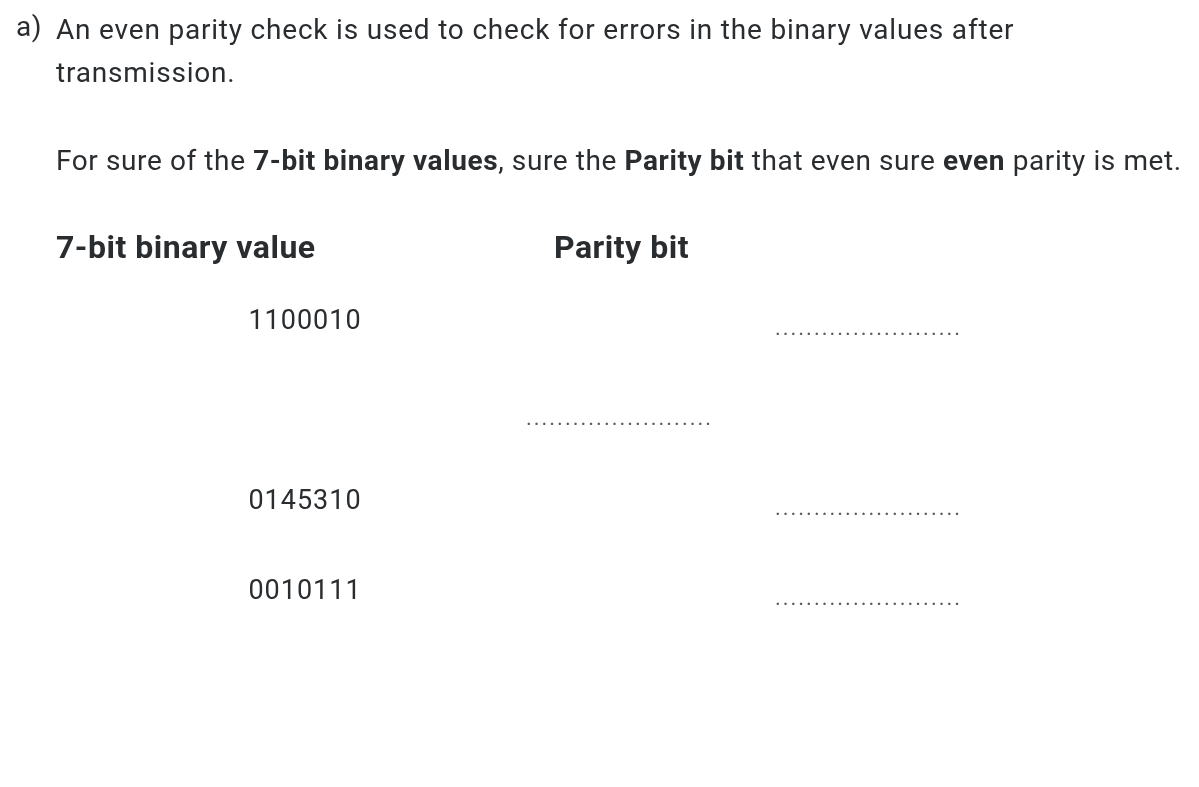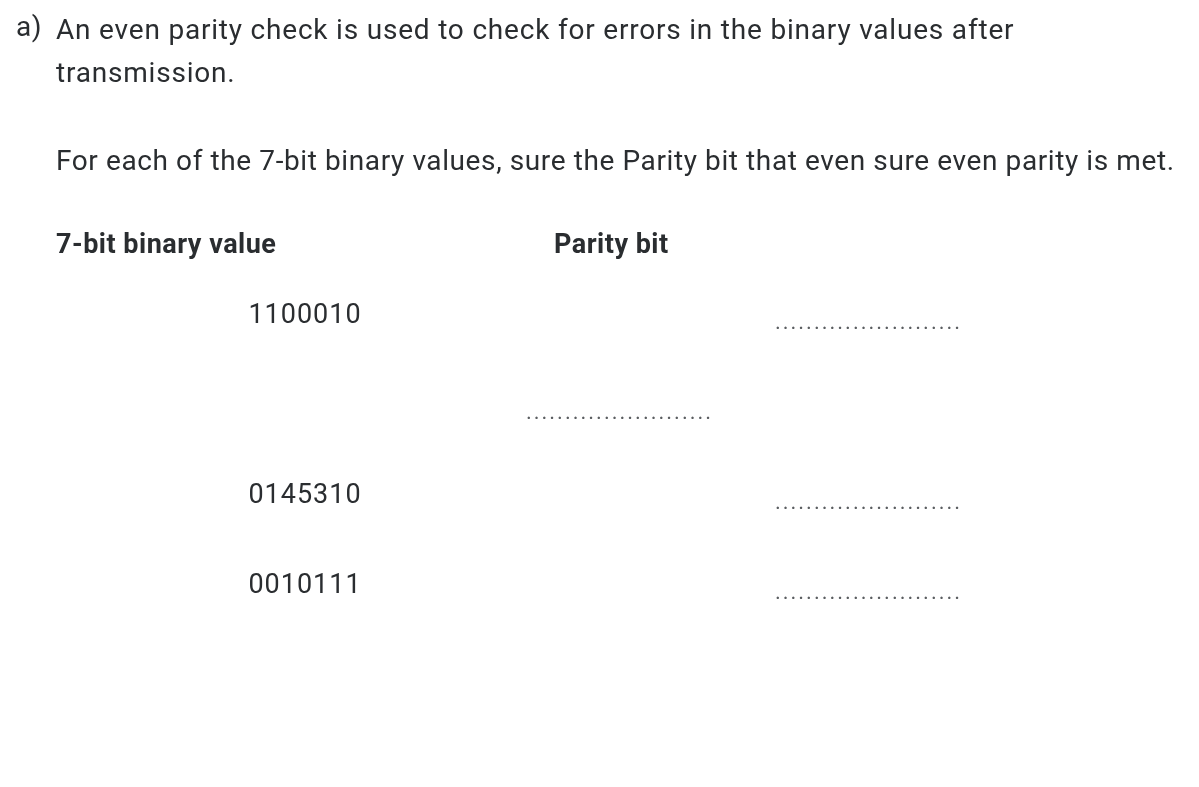--- a/index.html
+++ b/index.html
@@ -44,27 +44,27 @@
     letter-spacing: 0.8px;
     color: #2a2d30;
   }
   .instruction {
     margin-top: 44px;
     font-size: 28px;
     line-height: 1.55;
     letter-spacing: 0.6px;
     color: #2a2d30;
   }
-  .bold { font-weight: 400; }
+  .bold { font-weight: 700; }
   .table {
     margin-top: 46px;
   }
   .t-head {
     display: flex;
-    font-size: 27px;
+    font-size: 32px;
     font-weight: 700;
     letter-spacing: 0.5px;
     color: #2a2d30;
     margin-bottom: 38px;
   }
   .col-a {
     width: 498px;
     flex: 0 0 498px;
   }
   .col-b {
@@ -92,21 +92,21 @@
 <body>
 
 <div class="page">
   <div class="row">
     <div class="label-col">a)</div>
     <div class="content-col">
 
       <div class="intro">An even parity check is used to check for errors in the binary values after transmission.</div>
 
       <div class="instruction">
-        <span>For each of the </span><span class="bold">7-bit binary values</span><span>, sure the </span><span class="bold">Parity bit</span><span> that even sure </span><span class="bold">even</span><span> parity is met.</span>
+        <span>For sure of the </span><span class="bold">7-bit binary values</span><span>, sure the </span><span class="bold">Parity bit</span><span> that even sure </span><span class="bold">even</span><span> parity is met.</span>
       </div>
 
       <div class="table">
         <div class="t-head">
           <div class="col-a">7-bit binary value</div>
           <div class="col-b">Parity bit</div>
         </div>
 
         <div class="t-row">
           <div class="col-a">1100010</div>

